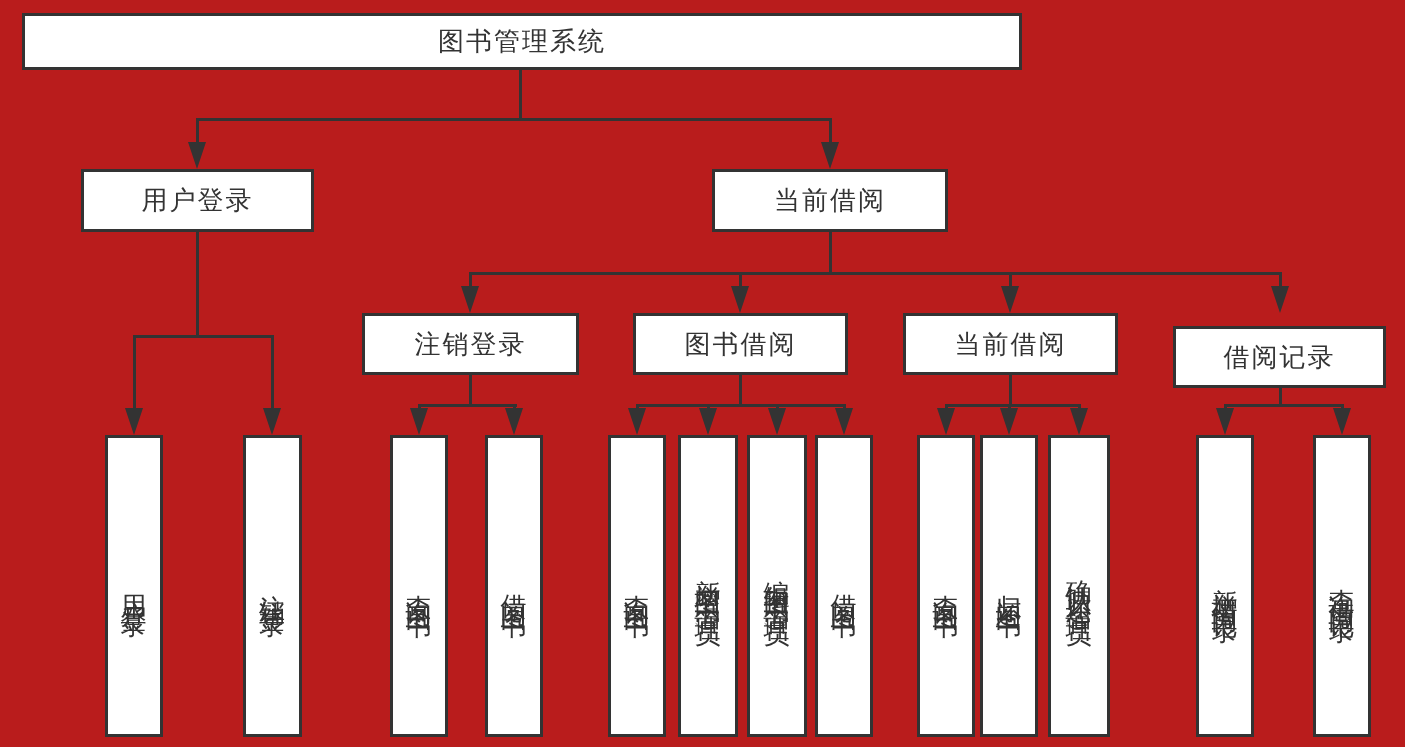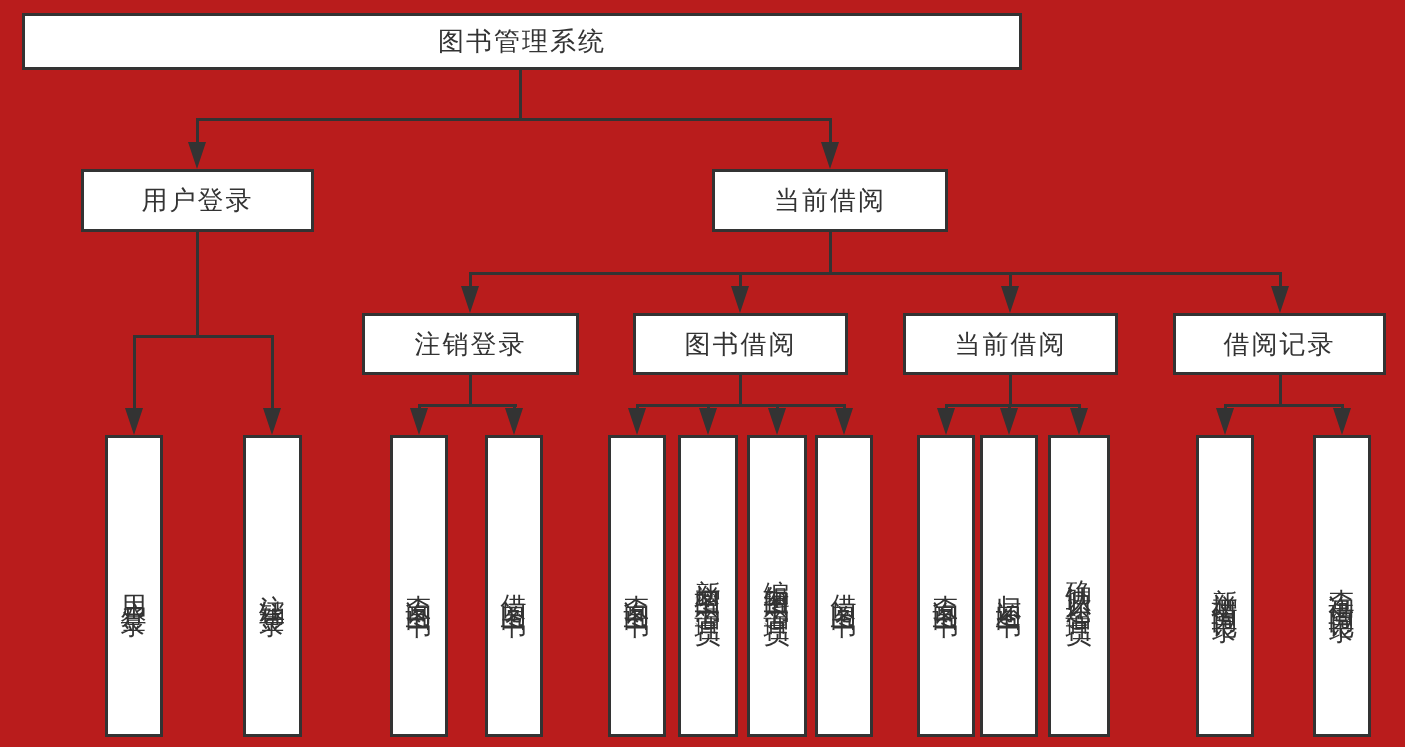--- a/index.html
+++ b/index.html
@@ -75,21 +75,21 @@
 
   <div class="box hbox" style="left:362px;top:313px;width:217px;height:62px;">
     <span>注销登录</span>
   </div>
   <div class="box hbox" style="left:633px;top:313px;width:215px;height:62px;">
     <span>图书借阅</span>
   </div>
   <div class="box hbox" style="left:903px;top:313px;width:215px;height:62px;">
     <span>当前借阅</span>
   </div>
-  <div class="box hbox" style="left:1173px;top:313px;width:213px;height:62px;">
+  <div class="box hbox" style="left:1173px;top:326px;width:213px;height:62px;">
     <span>借阅记录</span>
   </div>
 
   <div class="line" style="left:469px;top:375px;width:3px;height:32px;"></div>
   <div class="line" style="left:418px;top:404px;width:99px;height:3px;"></div>
   <div class="line" style="left:418px;top:404px;width:3px;height:10px;"></div>
   <div class="arrow" style="left:410px;top:408px;"></div>
   <div class="line" style="left:513px;top:404px;width:3px;height:10px;"></div>
   <div class="arrow" style="left:505px;top:408px;"></div>
 

